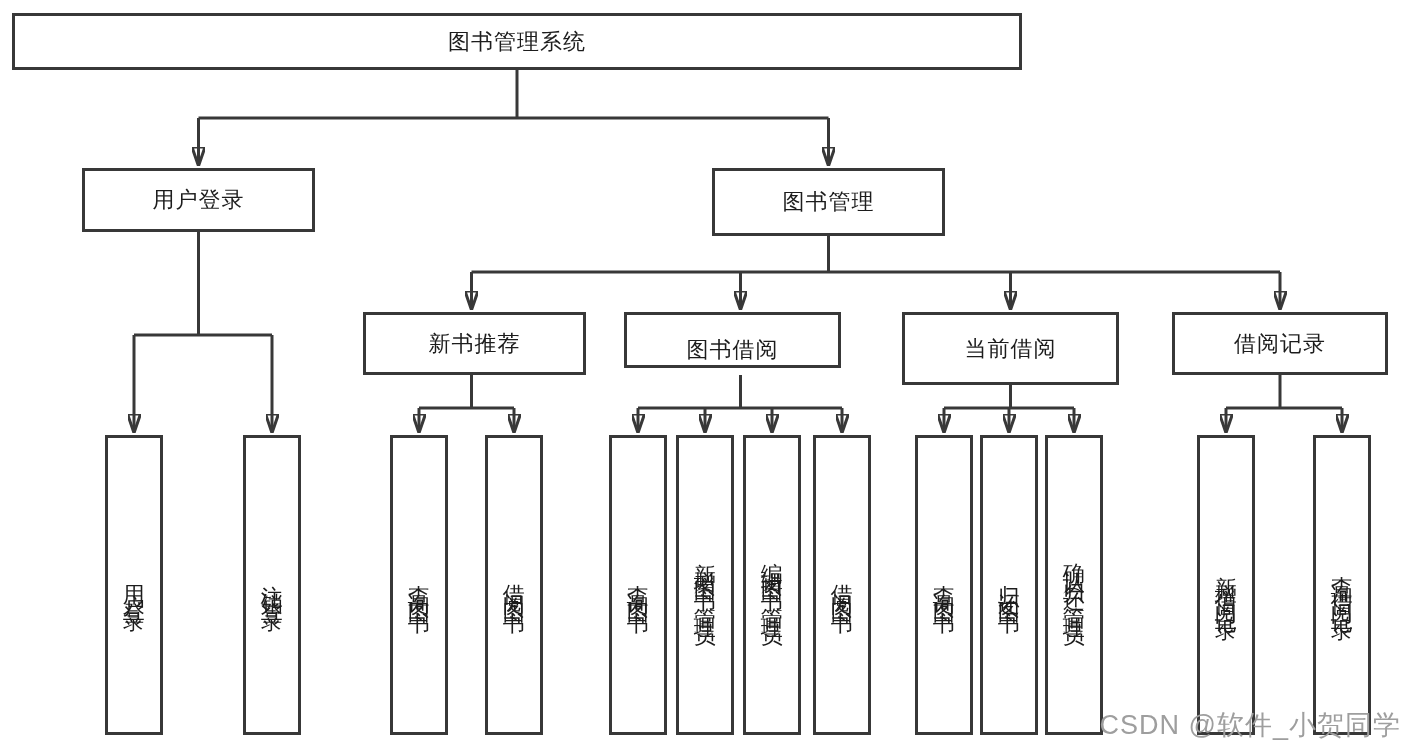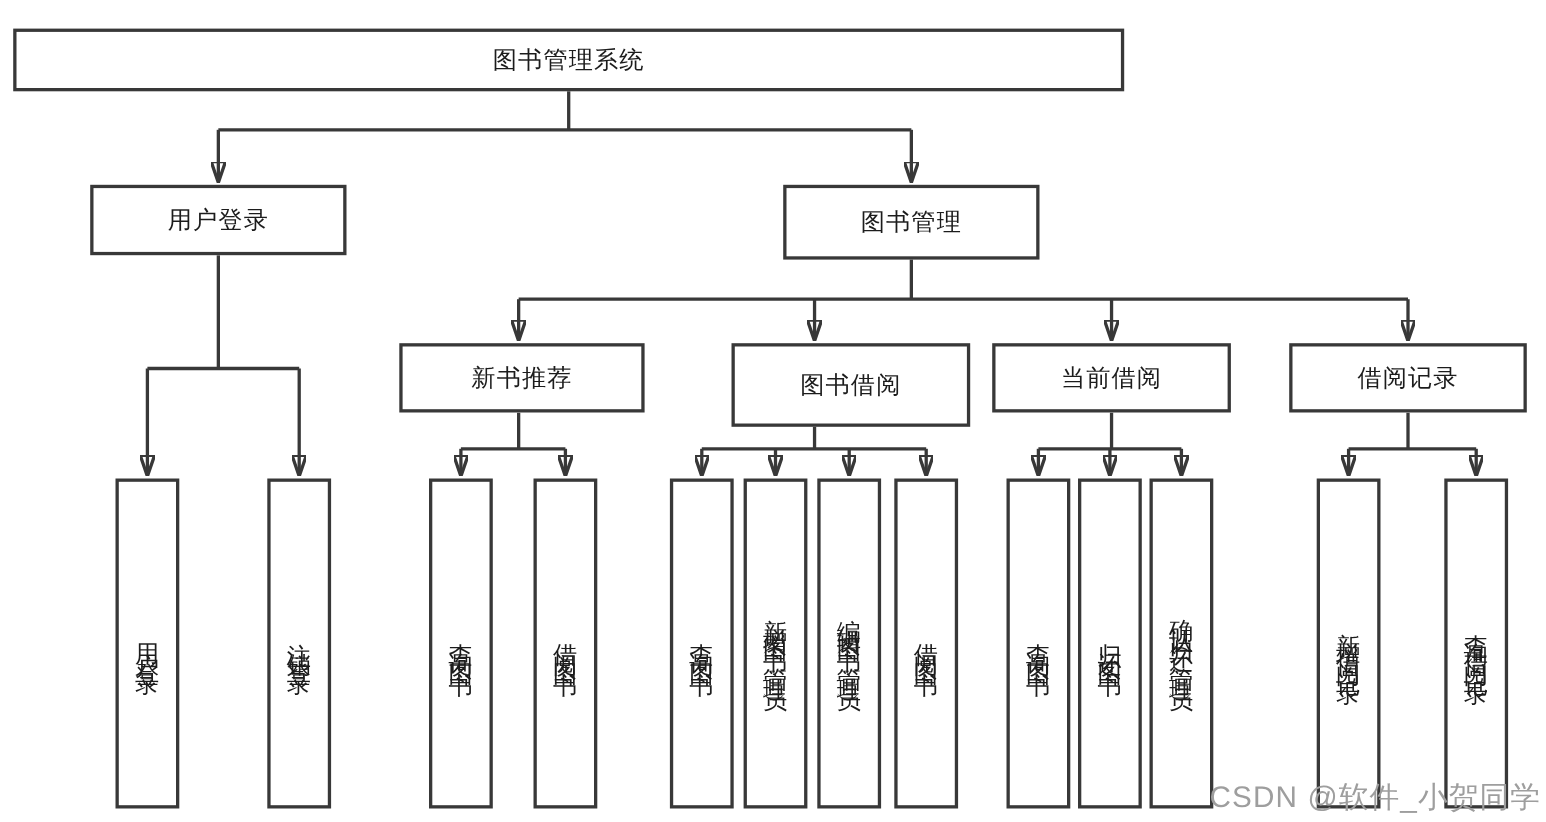--- a/index.html
+++ b/index.html
@@ -9,21 +9,21 @@
   }
   .stage { position: absolute; inset: 0; width: 1405px; height: 747px; }
   svg.connectors { position: absolute; left: 0; top: 0; z-index: 1; }
   svg.connectors path { stroke: #383838; stroke-width: 3; fill: none; }
   .node {
     position: absolute; box-sizing: border-box; z-index: 2;
     border: 3px solid #383838; background: #ffffff; color: #1c1c1c;
     display: flex; align-items: center; justify-content: center;
   }
   .h-node { font-size: 22px; letter-spacing: 1px; }
-  .root-node { font-size: 22px; margin-top: 13px; }
+  .root-node { font-size: 22px; }
   .leaf .vtext {
     writing-mode: vertical-rl; text-orientation: mixed;
     font-size: 22px; line-height: 1.15; letter-spacing: 9px;
     white-space: nowrap;
   }
   .watermark {
     position: absolute; right: 4px; bottom: 4px; z-index: 3;
     font-size: 27px; color: #9e9e9e; letter-spacing: 1px;
   }
 </style>
@@ -87,24 +87,24 @@
   <div class="node h-node" style="left:82px; top:168px; width:233px; height:64px;">
     <span>用户登录</span>
   </div>
   <div class="node h-node" style="left:712px; top:168px; width:233px; height:68px;">
     <span>图书管理</span>
   </div>
 
   <div class="node h-node" style="left:363px; top:312px; width:223px; height:63px;">
     <span>新书推荐</span>
   </div>
-  <div class="node h-node" style="left:665px; top:312px; width:217px; height:76px;">
+  <div class="node h-node" style="left:624px; top:312px; width:217px; height:56px;align-items:flex-end;">
     <span>图书借阅</span>
   </div>
-  <div class="node h-node" style="left:902px; top:312px; width:217px; height:63px;">
+  <div class="node h-node" style="left:902px; top:312px; width:217px; height:73px;">
     <span>当前借阅</span>
   </div>
   <div class="node h-node" style="left:1172px; top:312px; width:216px; height:63px;">
     <span>借阅记录</span>
   </div>
 
   <div class="node leaf" style="left:105px; top:435px; width:58px; height:300px;">
     <span class="vtext">用户登录</span>
   </div>
   <div class="node leaf" style="left:243px; top:435px; width:58px; height:300px;">

